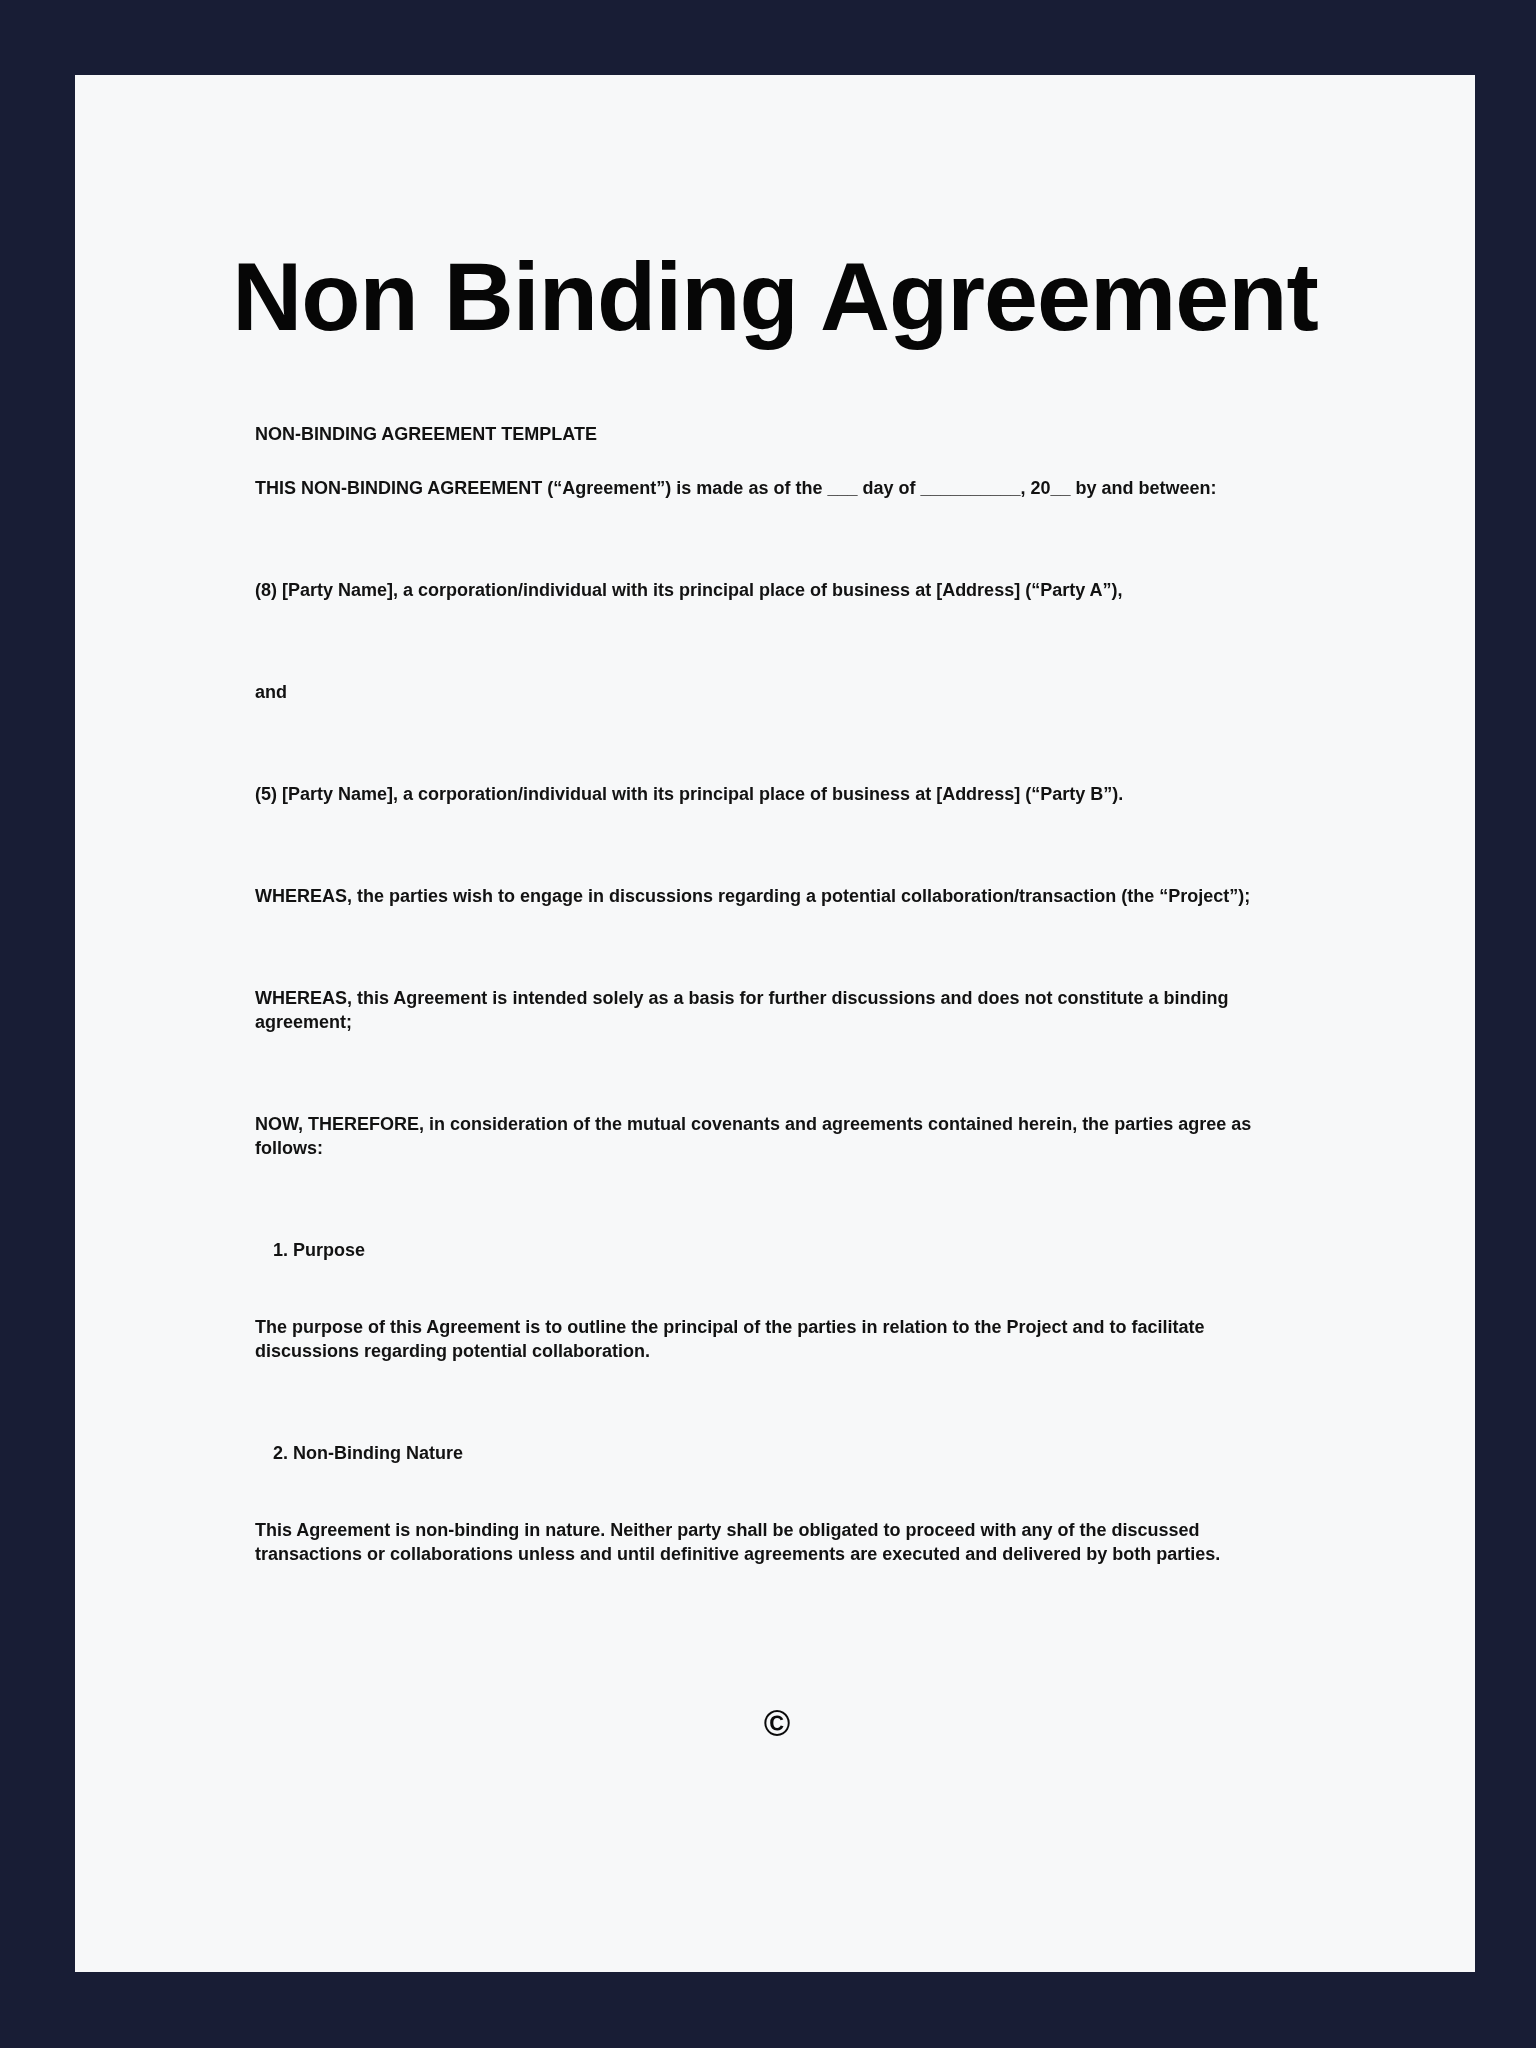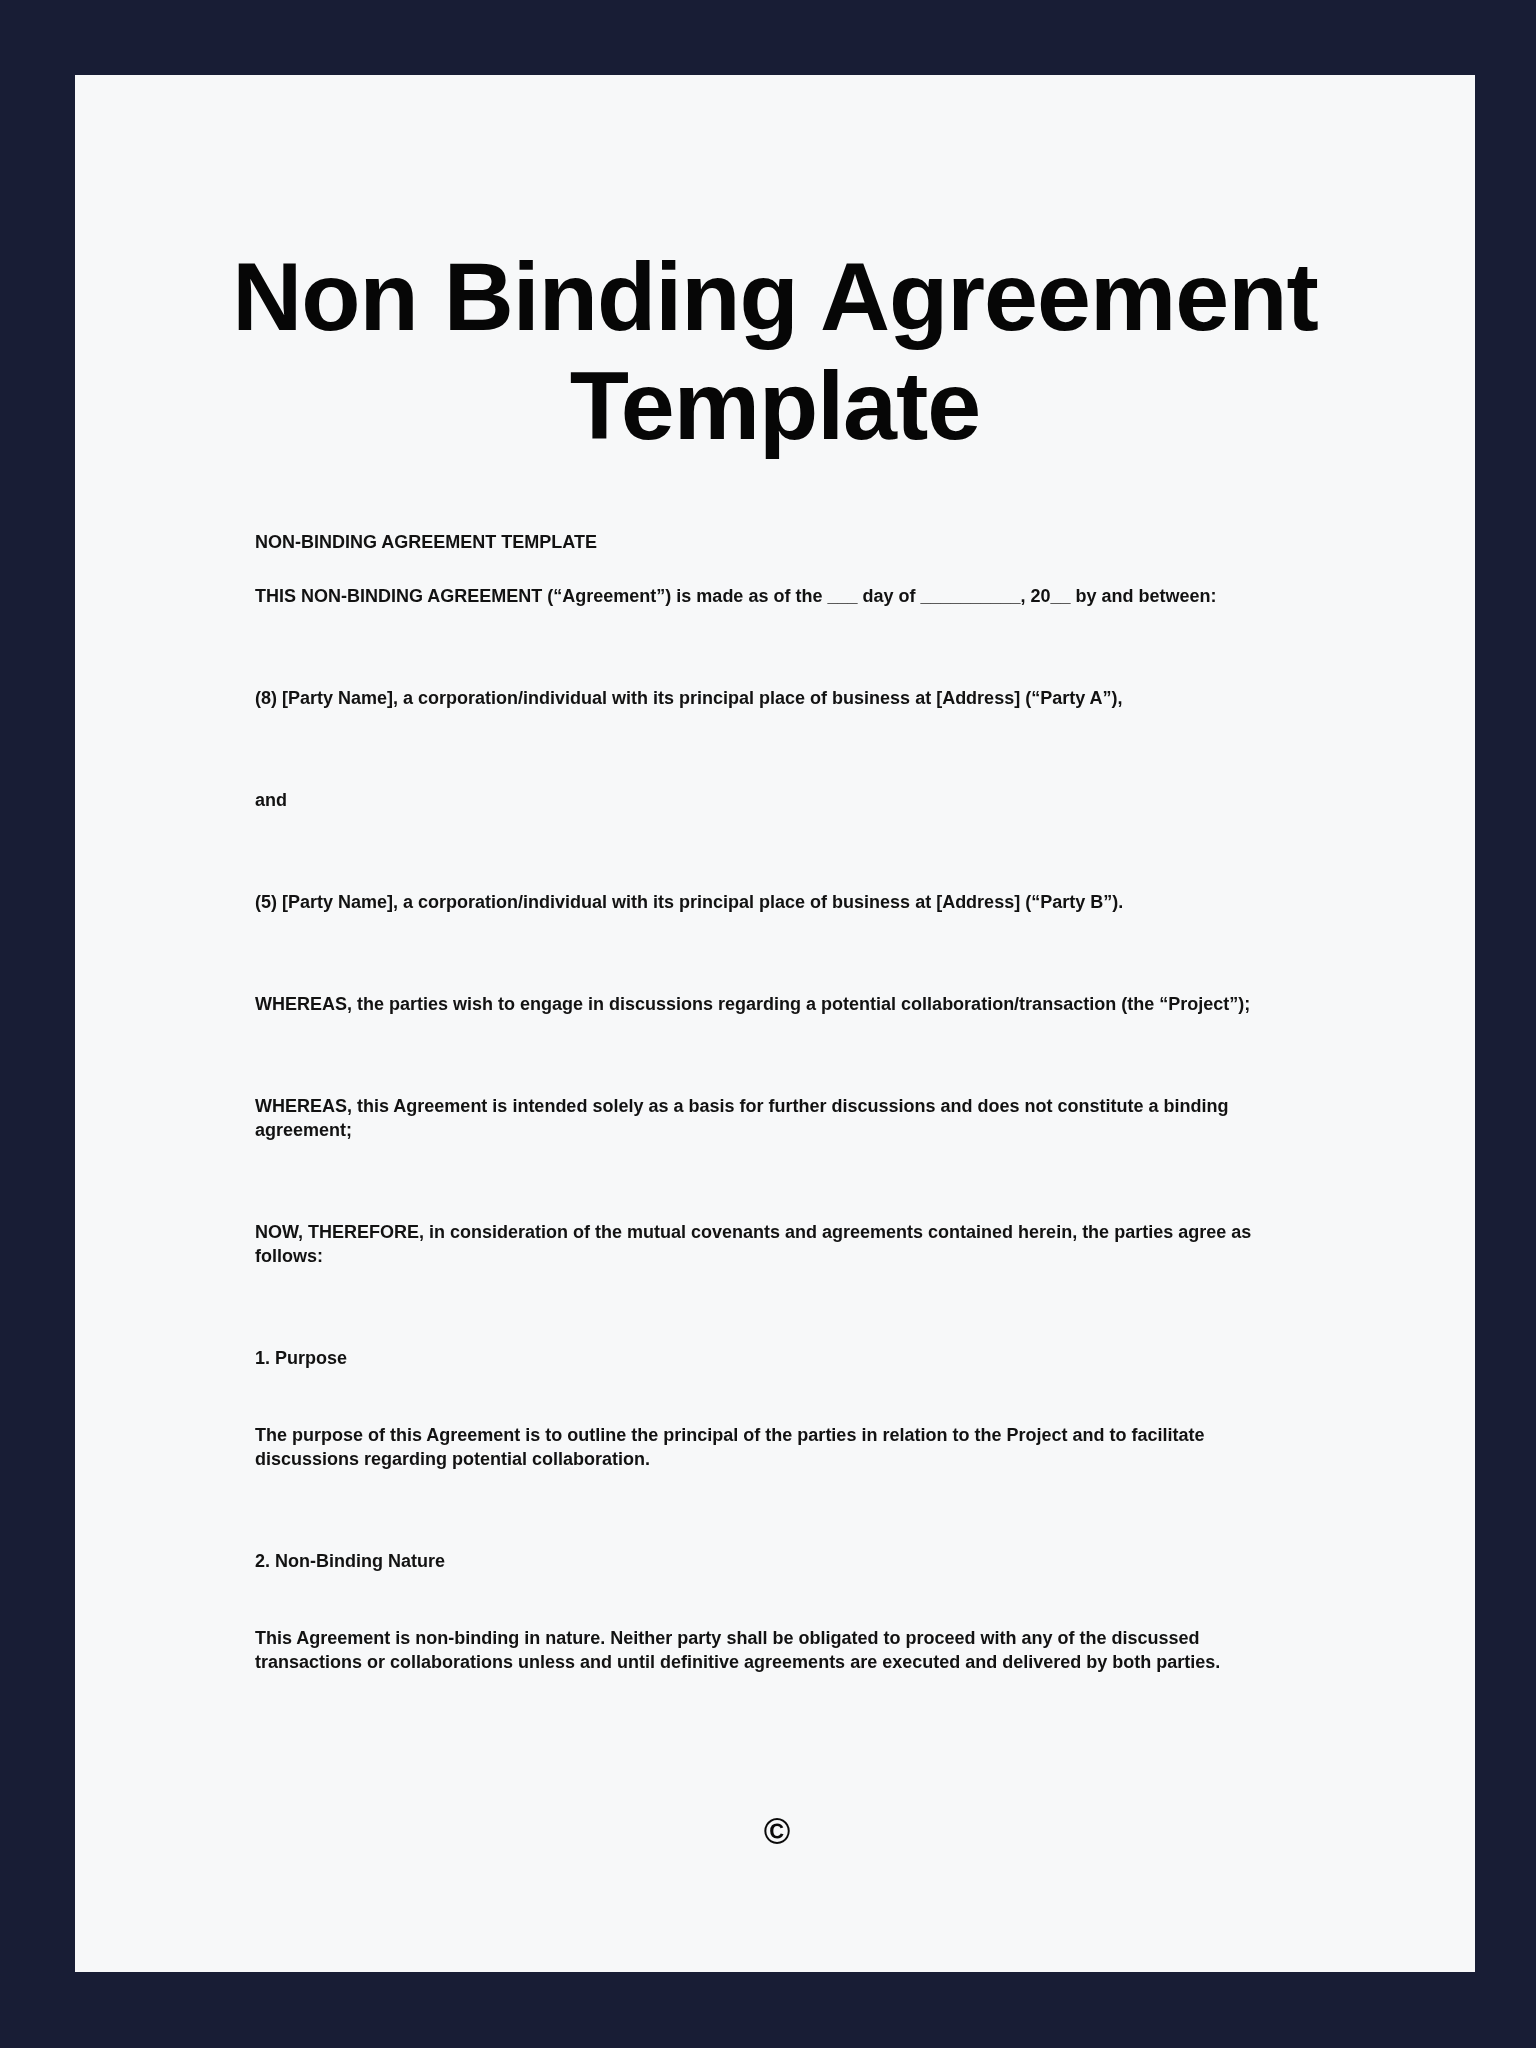--- a/index.html
+++ b/index.html
@@ -40,42 +40,41 @@
     box-sizing: border-box;
     padding: 0 176px 0 180px;
     color: #121212;
     font-size: 18px;
     font-weight: bold;
     line-height: 24px;
   }
   .doc-block { margin: 0; }
   .doc-heading   { margin-bottom: 30px; }
   .doc-para      { margin-bottom: 78px; }
-  .doc-section   { margin-bottom: 53px; }
+  .doc-section   { margin-bottom: 53px; margin-left: 18px; }
   .doc-last      { margin-bottom: 8px; }
   .doc-footer {
     margin-top: 140px;
     text-align: center;
   }
   .copyright-symbol {
     font-size: 36px;
     font-weight: bold;
     color: #0a0a0a;
     line-height: 1;
   }
 </style>
 </head>
 <body>
 
 <div class="frame">
   <div class="paper">
 
     <h1 class="doc-title">
       <span>Non Binding Agreement</span><br>
-      <span>Template</span>
     </h1>
 
     <div class="doc-body">
       <p class="doc-block doc-heading">NON-BINDING AGREEMENT TEMPLATE</p>
       <p class="doc-block doc-para">THIS NON-BINDING AGREEMENT (“Agreement”) is made as of the ___ day of __________, 20__ by and between:</p>
       <p class="doc-block doc-para">(8) [Party Name], a corporation/individual with its principal place of business at [Address] (“Party A”),</p>
       <p class="doc-block doc-para">and</p>
       <p class="doc-block doc-para">(5) [Party Name], a corporation/individual with its principal place of business at [Address] (“Party B”).</p>
       <p class="doc-block doc-para">WHEREAS, the parties wish to engage in discussions regarding a potential collaboration/transaction (the “Project”);</p>
       <p class="doc-block doc-para">WHEREAS, this Agreement is intended solely as a basis for further discussions and does not constitute a binding agreement;</p>

